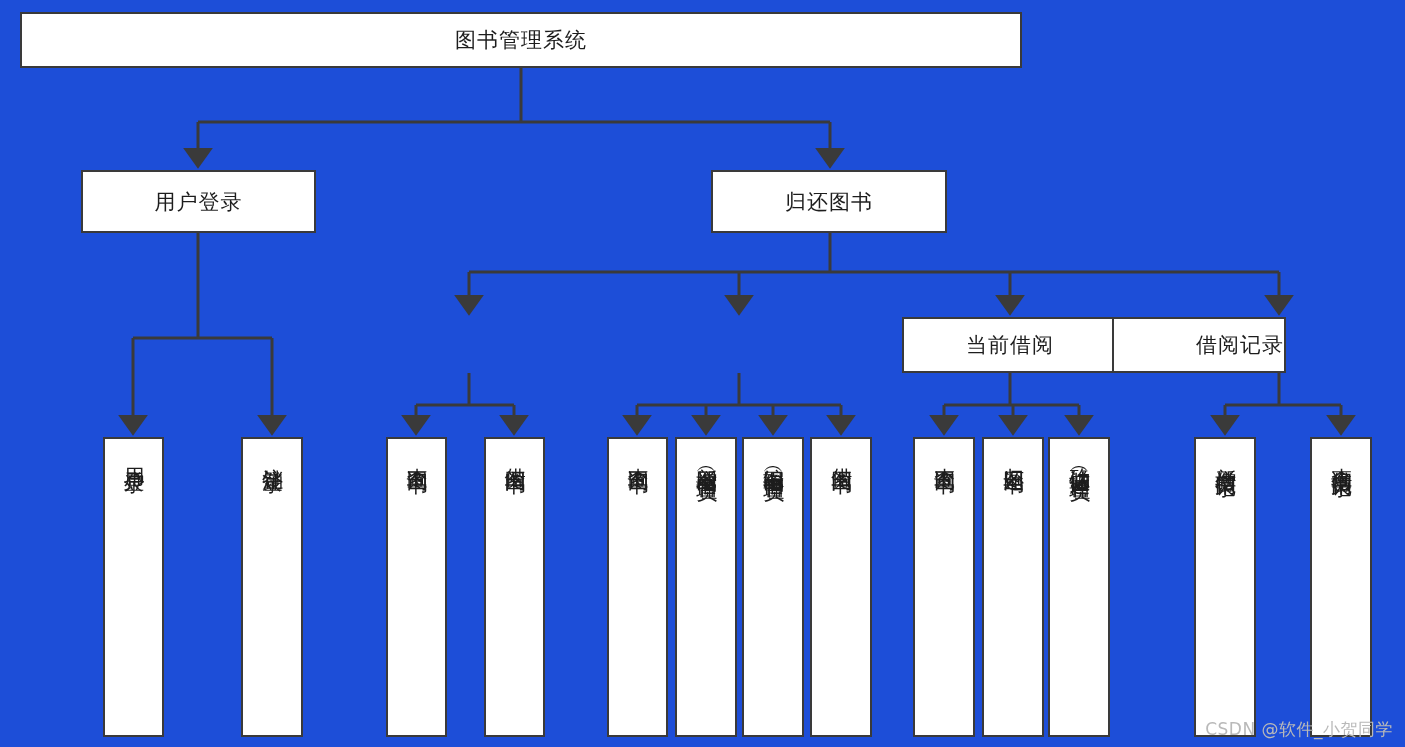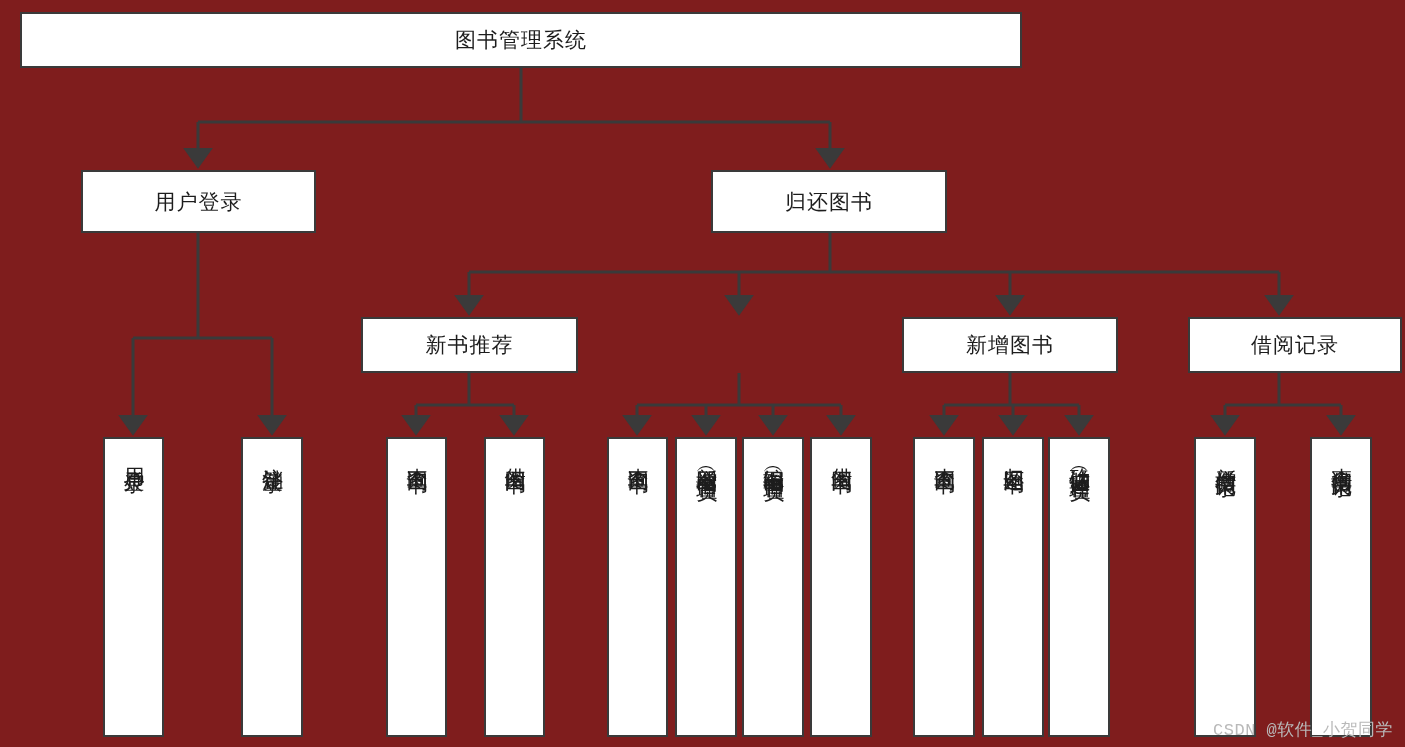--- a/index.html
+++ b/index.html
@@ -7,21 +7,21 @@
     padding: 0;
     background: #ffffff;
   }
   body {
     font-family: "DejaVu Sans", "Liberation Sans", sans-serif;
   }
   #canvas {
     position: relative;
     width: 1405px;
     height: 747px;
-    background: #7f1d1d;
+    background: #1d4ed8;
     overflow: hidden;
   }
   svg#wires {
     position: absolute;
     left: 0;
     top: 0;
     width: 1405px;
     height: 747px;
   }
   .node {
@@ -56,21 +56,20 @@
   }
   .watermark {
     position: absolute;
     right: 12px;
     bottom: 6px;
     font-size: 17px;
     color: #b9b9b9;
     letter-spacing: 0.5px;
     z-index: 5;
     white-space: nowrap;
-    font-family: Liberation Mono, monospace;
   }
 </style>
 </head>
 <body>
 
 <div id="canvas">
 
   <svg id="wires" viewBox="0 0 1405 747">
     <defs>
       <marker id="arrow" markerWidth="12" markerHeight="12" refX="3.4" refY="5" orient="auto" markerUnits="strokeWidth">
@@ -130,27 +129,24 @@
     <span>图书管理系统</span>
   </div>
 
   <div class="node horiz" style="left:81px; top:170px; width:235px; height:63px;">
     <span>用户登录</span>
   </div>
   <div class="node horiz" style="left:711px; top:170px; width:236px; height:63px;">
     <span>归还图书</span>
   </div>
 
-  <div class="node horiz" style="left:361px; top:317px; width:217px; height:56px;">
-    <span>新书推荐</span>
+  <div class="node horiz" style="left:902px; top:317px; width:216px; height:56px;">
+    <span>当前借阅</span>
   </div>
-  <div class="node horiz" style="left:902px; top:317px; width:216px; height:56px;">
-    <span>新增图书</span>
-  </div>
-  <div class="node horiz" style="left:1188px; top:317px; width:214px; height:56px;">
+  <div class="node horiz" style="left:1112px; top:317px; width:174px; height:56px;justify-content:flex-end;">
     <span>借阅记录</span>
   </div>
 
   <div class="node vert" style="left:103px; top:437px; width:61px; height:300px;">
     <span class="vlabel">用户登录</span>
   </div>
   <div class="node vert" style="left:241px; top:437px; width:62px; height:300px;">
     <span class="vlabel">注销登录</span>
   </div>
 

